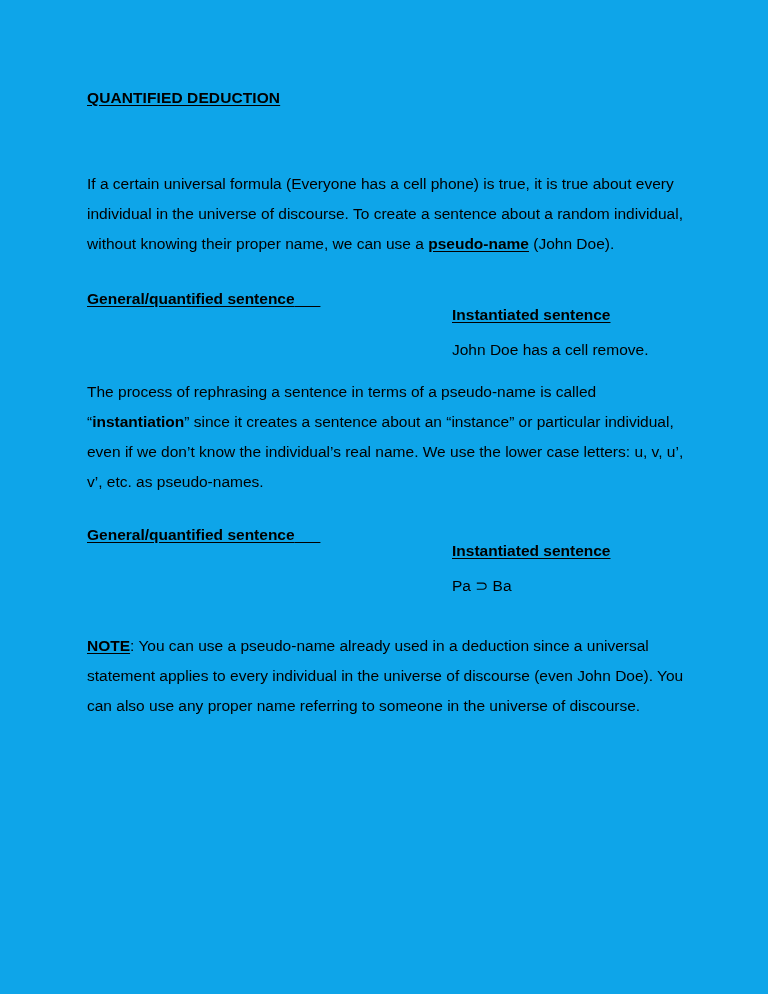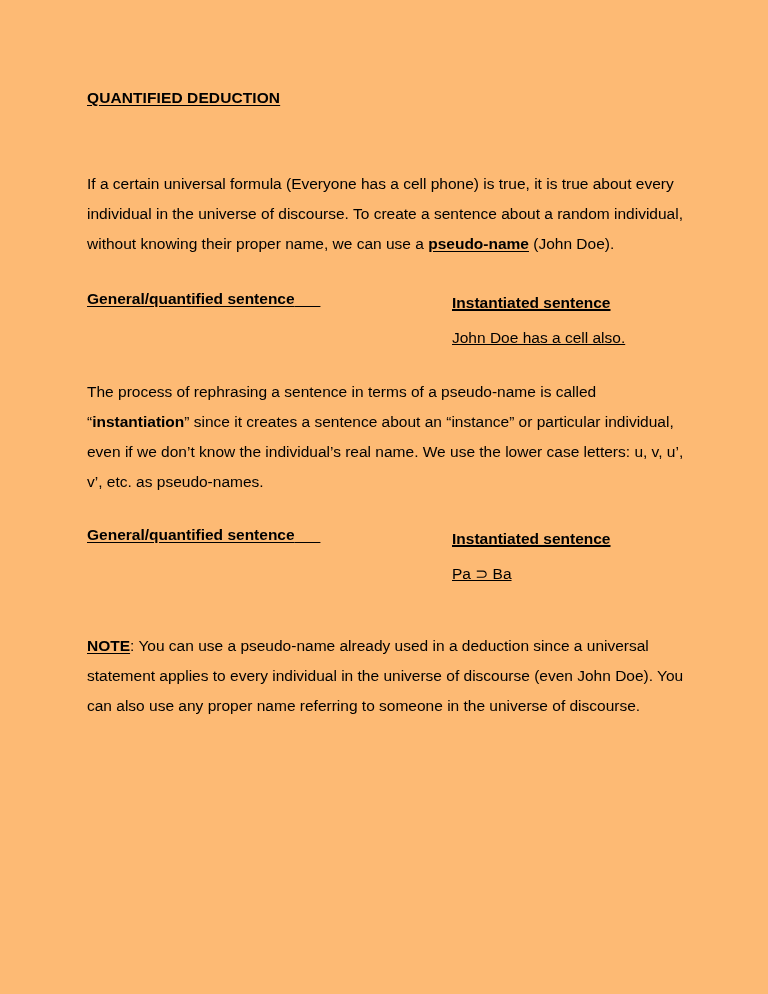--- a/index.html
+++ b/index.html
@@ -12,21 +12,21 @@
     width: 768px;
     height: 994px;
     font-family: "Liberation Sans", sans-serif;
     color: #000000;
     -webkit-font-smoothing: antialiased;
   }
   .page {
     position: relative;
     width: 768px;
     height: 994px;
-    background: #fdba74;
+    background: #0ea5e9;
     box-sizing: border-box;
     padding: 0;
     overflow: hidden;
   }
   .content {
     position: absolute;
     left: 87px;
     top: 88px;
     width: 600px;
   }
@@ -80,23 +80,22 @@
   }
   .col-left {
     position: absolute;
     left: 0;
     top: 0;
     width: 360px;
   }
   .col-right {
     position: absolute;
     left: 365px;
-    top: 4px;
+    top: 16px;
     width: 235px;
-    text-decoration: underline;
   }
   .head {
     font-size: 15.5px;
     font-weight: bold;
     line-height: 24px;
     white-space: pre;
   }
   .head .u {
     text-decoration: underline;
     text-underline-offset: 2px;
@@ -132,21 +131,21 @@
       <div class="row">
         <div class="col-left">
           <div class="head"><span class="u">General/quantified sentence</span><span class="u">      </span></div>
         </div>
         <div class="col-right">
           <div class="head"><span class="u">Instantiated sentence</span></div>
         </div>
       </div>
       <div class="row">
         <div class="col-right">
-          <div class="cell">John Doe has a cell also.</div>
+          <div class="cell">John Doe has a cell remove.</div>
         </div>
       </div>
     </div>
 
     <div class="gap-sec1-p2"></div>
 
     <p class="para"><span>The process of rephrasing a sentence in terms of a pseudo-name is called “</span><b>instantiation</b><span>” since it creates a sentence about an “instance” or particular individual, even if we don’t know the individual’s real name.  We use the lower case letters: u, v, u’, v’, etc. as pseudo-names.</span></p>
 
     <div class="gap-p2-sec2"></div>
 

